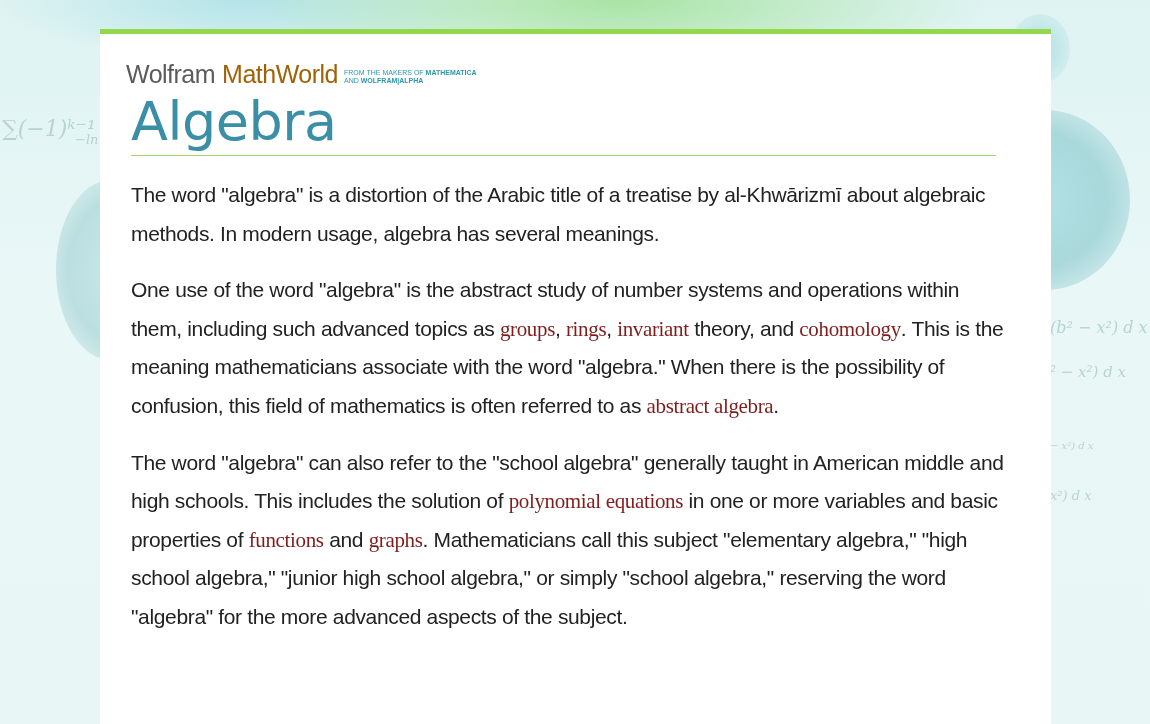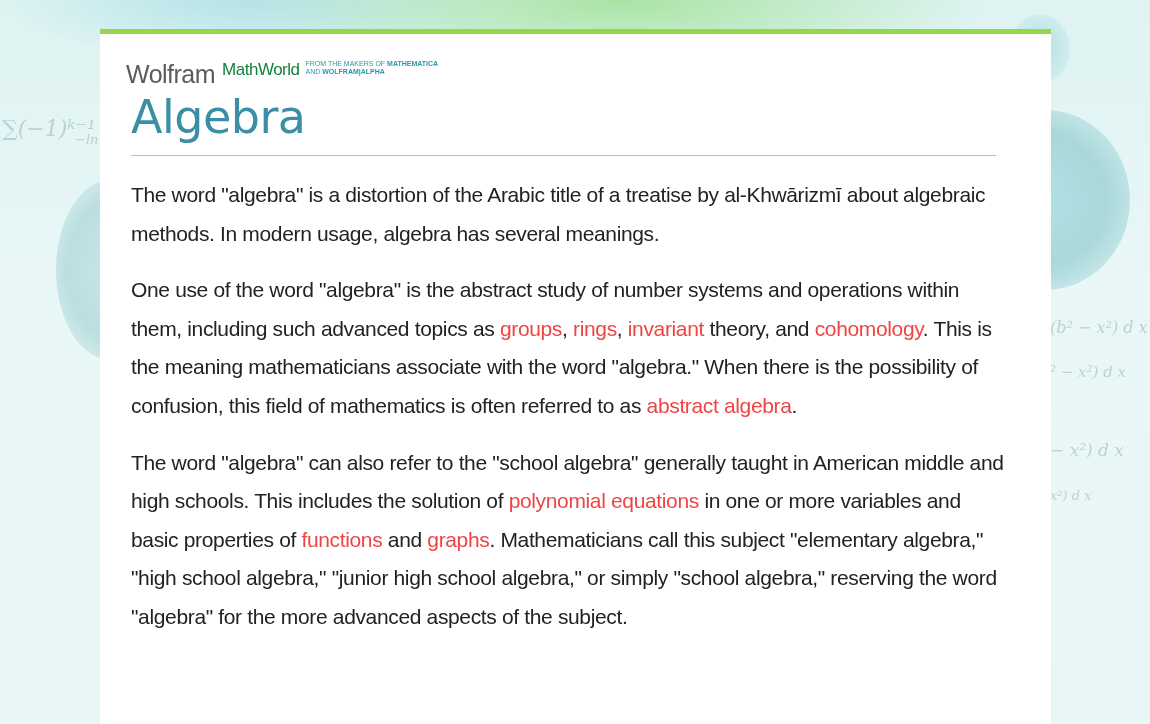--- a/index.html
+++ b/index.html
@@ -17,43 +17,43 @@
   .bg-shape{position:absolute;border-radius:50%;}
   .shape-left{left:56px;top:180px;width:110px;height:180px;
     background:radial-gradient(ellipse at 70% 50%,#c9e9ea 0%,#b3dadc 60%,rgba(180,220,222,0) 100%);
     opacity:.85;}
   .shape-right1{left:960px;top:110px;width:170px;height:180px;
     background:radial-gradient(ellipse at 40% 50%,#a8dfe2 0%,#9fd3d7 55%,rgba(160,210,215,0) 100%);opacity:.85;}
   .shape-right2{left:1010px;top:14px;width:60px;height:70px;
     background:radial-gradient(ellipse at 50% 50%,#a6dbdf 0%,rgba(166,219,223,0) 100%);opacity:.85;}
   .formula{position:absolute;font-family:"DejaVu Serif","Liberation Serif",serif;color:#b9d2d2;font-style:italic;white-space:nowrap;}
   .card{position:absolute;left:100px;top:29px;width:951px;height:720px;background:#ffffff;border-top:5px solid #93d84a;}
-  .header{position:absolute;left:26px;top:26px;display:flex;align-items:flex-start;}
+  .header{position:absolute;left:26px;top:26px;display:flex;align-items:flex-end;}
   .logo-wolfram{font-family:"Liberation Sans",sans-serif;font-size:25px;color:#5b5b5b;letter-spacing:-0.5px;}
-  .logo-mathworld{font-family:"Liberation Sans",sans-serif;font-size:17px;color:#15803d;letter-spacing:-0.5px;margin-left:7px;}
+  .logo-mathworld{font-family:"Liberation Sans",sans-serif;font-size:25px;color:#a16207;letter-spacing:-0.5px;margin-left:7px;}
   .logo-tag{font-family:"Liberation Sans",sans-serif;font-size:7px;line-height:8px;color:#2a97ab;margin-left:6px;margin-bottom:4px;}
   .logo-tag b{font-weight:bold;}
-  .title{position:absolute;left:31px;top:56px;font-size:46px;color:#3a8ea5;font-family:"DejaVu Sans","Liberation Sans",sans-serif;letter-spacing:-0.5px;}
+  .title{position:absolute;left:31px;top:56px;font-size:54px;color:#3a8ea5;font-family:"DejaVu Sans","Liberation Sans",sans-serif;letter-spacing:-0.5px;}
   .rule{position:absolute;left:31px;top:121px;width:865px;height:1px;background:#a6d46a;}
   .content{position:absolute;left:31px;top:142px;width:875px;font-size:21px;line-height:38.6px;color:#222222;letter-spacing:-0.35px;font-family:"Liberation Sans","DejaVu Sans",sans-serif;}
   .content p{margin:0 0 18px 0;}
-  .content a{color:#ef4444;text-decoration:none;}
+  .content a{color:#7f1d1d;text-decoration:none;font-family:Liberation Serif, serif;}
 </style>
 </head>
 <body>
 
 <div class="bg">
   <div class="bg-shape shape-left"></div>
   <div class="bg-shape shape-right1"></div>
   <div class="bg-shape shape-right2"></div>
   <div class="formula" style="left:2px;top:88px;font-size:22px;margin-top:28px;">∑(−1)ᵏ⁻¹</div>
   <div class="formula" style="left:75px;top:132px;font-size:13px;">−ln</div>
   <div class="formula" style="left:1050px;top:318px;font-size:16px;">(b² − x²)  d x</div>
   <div class="formula" style="left:1050px;top:363px;font-size:15px;">² − x²)  d x</div>
-  <div class="formula" style="left:1050px;top:440px;font-size:17px;">− x²)  d x</div>
+  <div class="formula" style="left:1050px;top:440px;font-size:10px;">− x²)  d x</div>
   <div class="formula" style="left:1050px;top:488px;font-size:13px;">x²)  d x</div>
 </div>
 
 <div class="card">
   <div class="header">
     <span class="logo-wolfram">Wolfram</span>
     <span class="logo-mathworld">MathWorld</span>
     <span class="logo-tag">
       <span>FROM THE MAKERS OF </span><b>MATHEMATICA</b><br>
       <span>AND </span><b>WOLFRAM|ALPHA</b>

